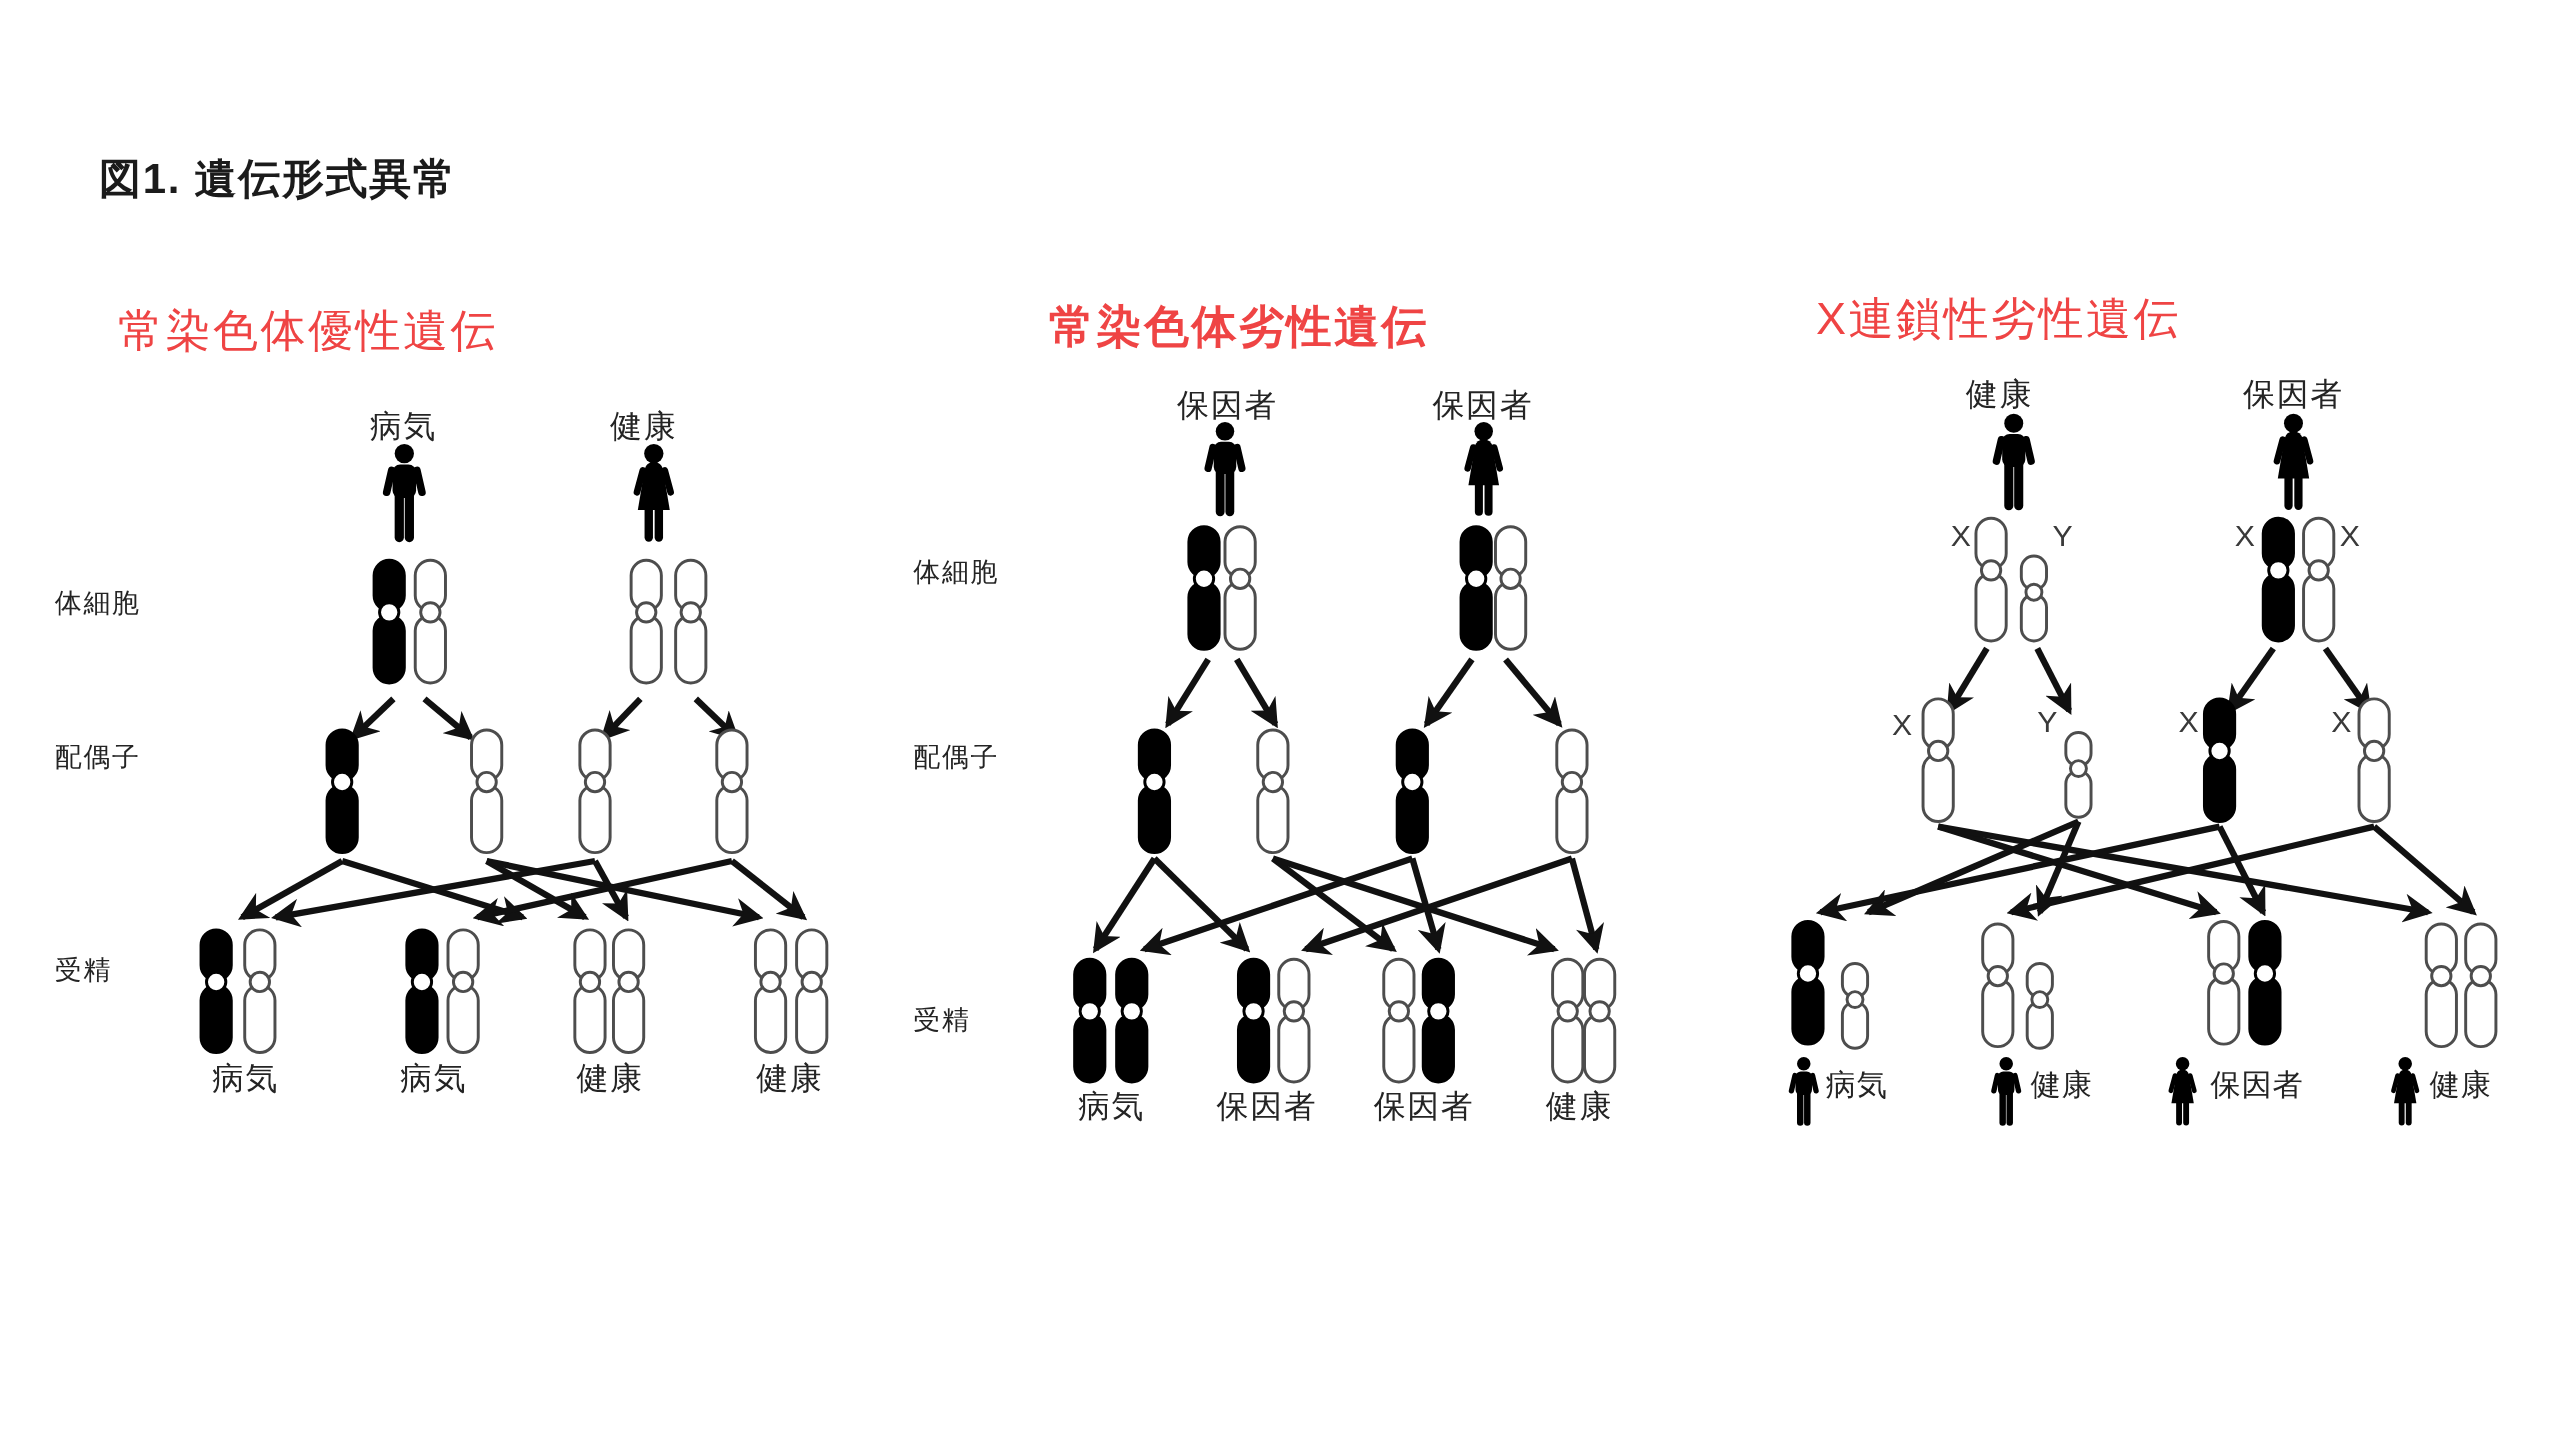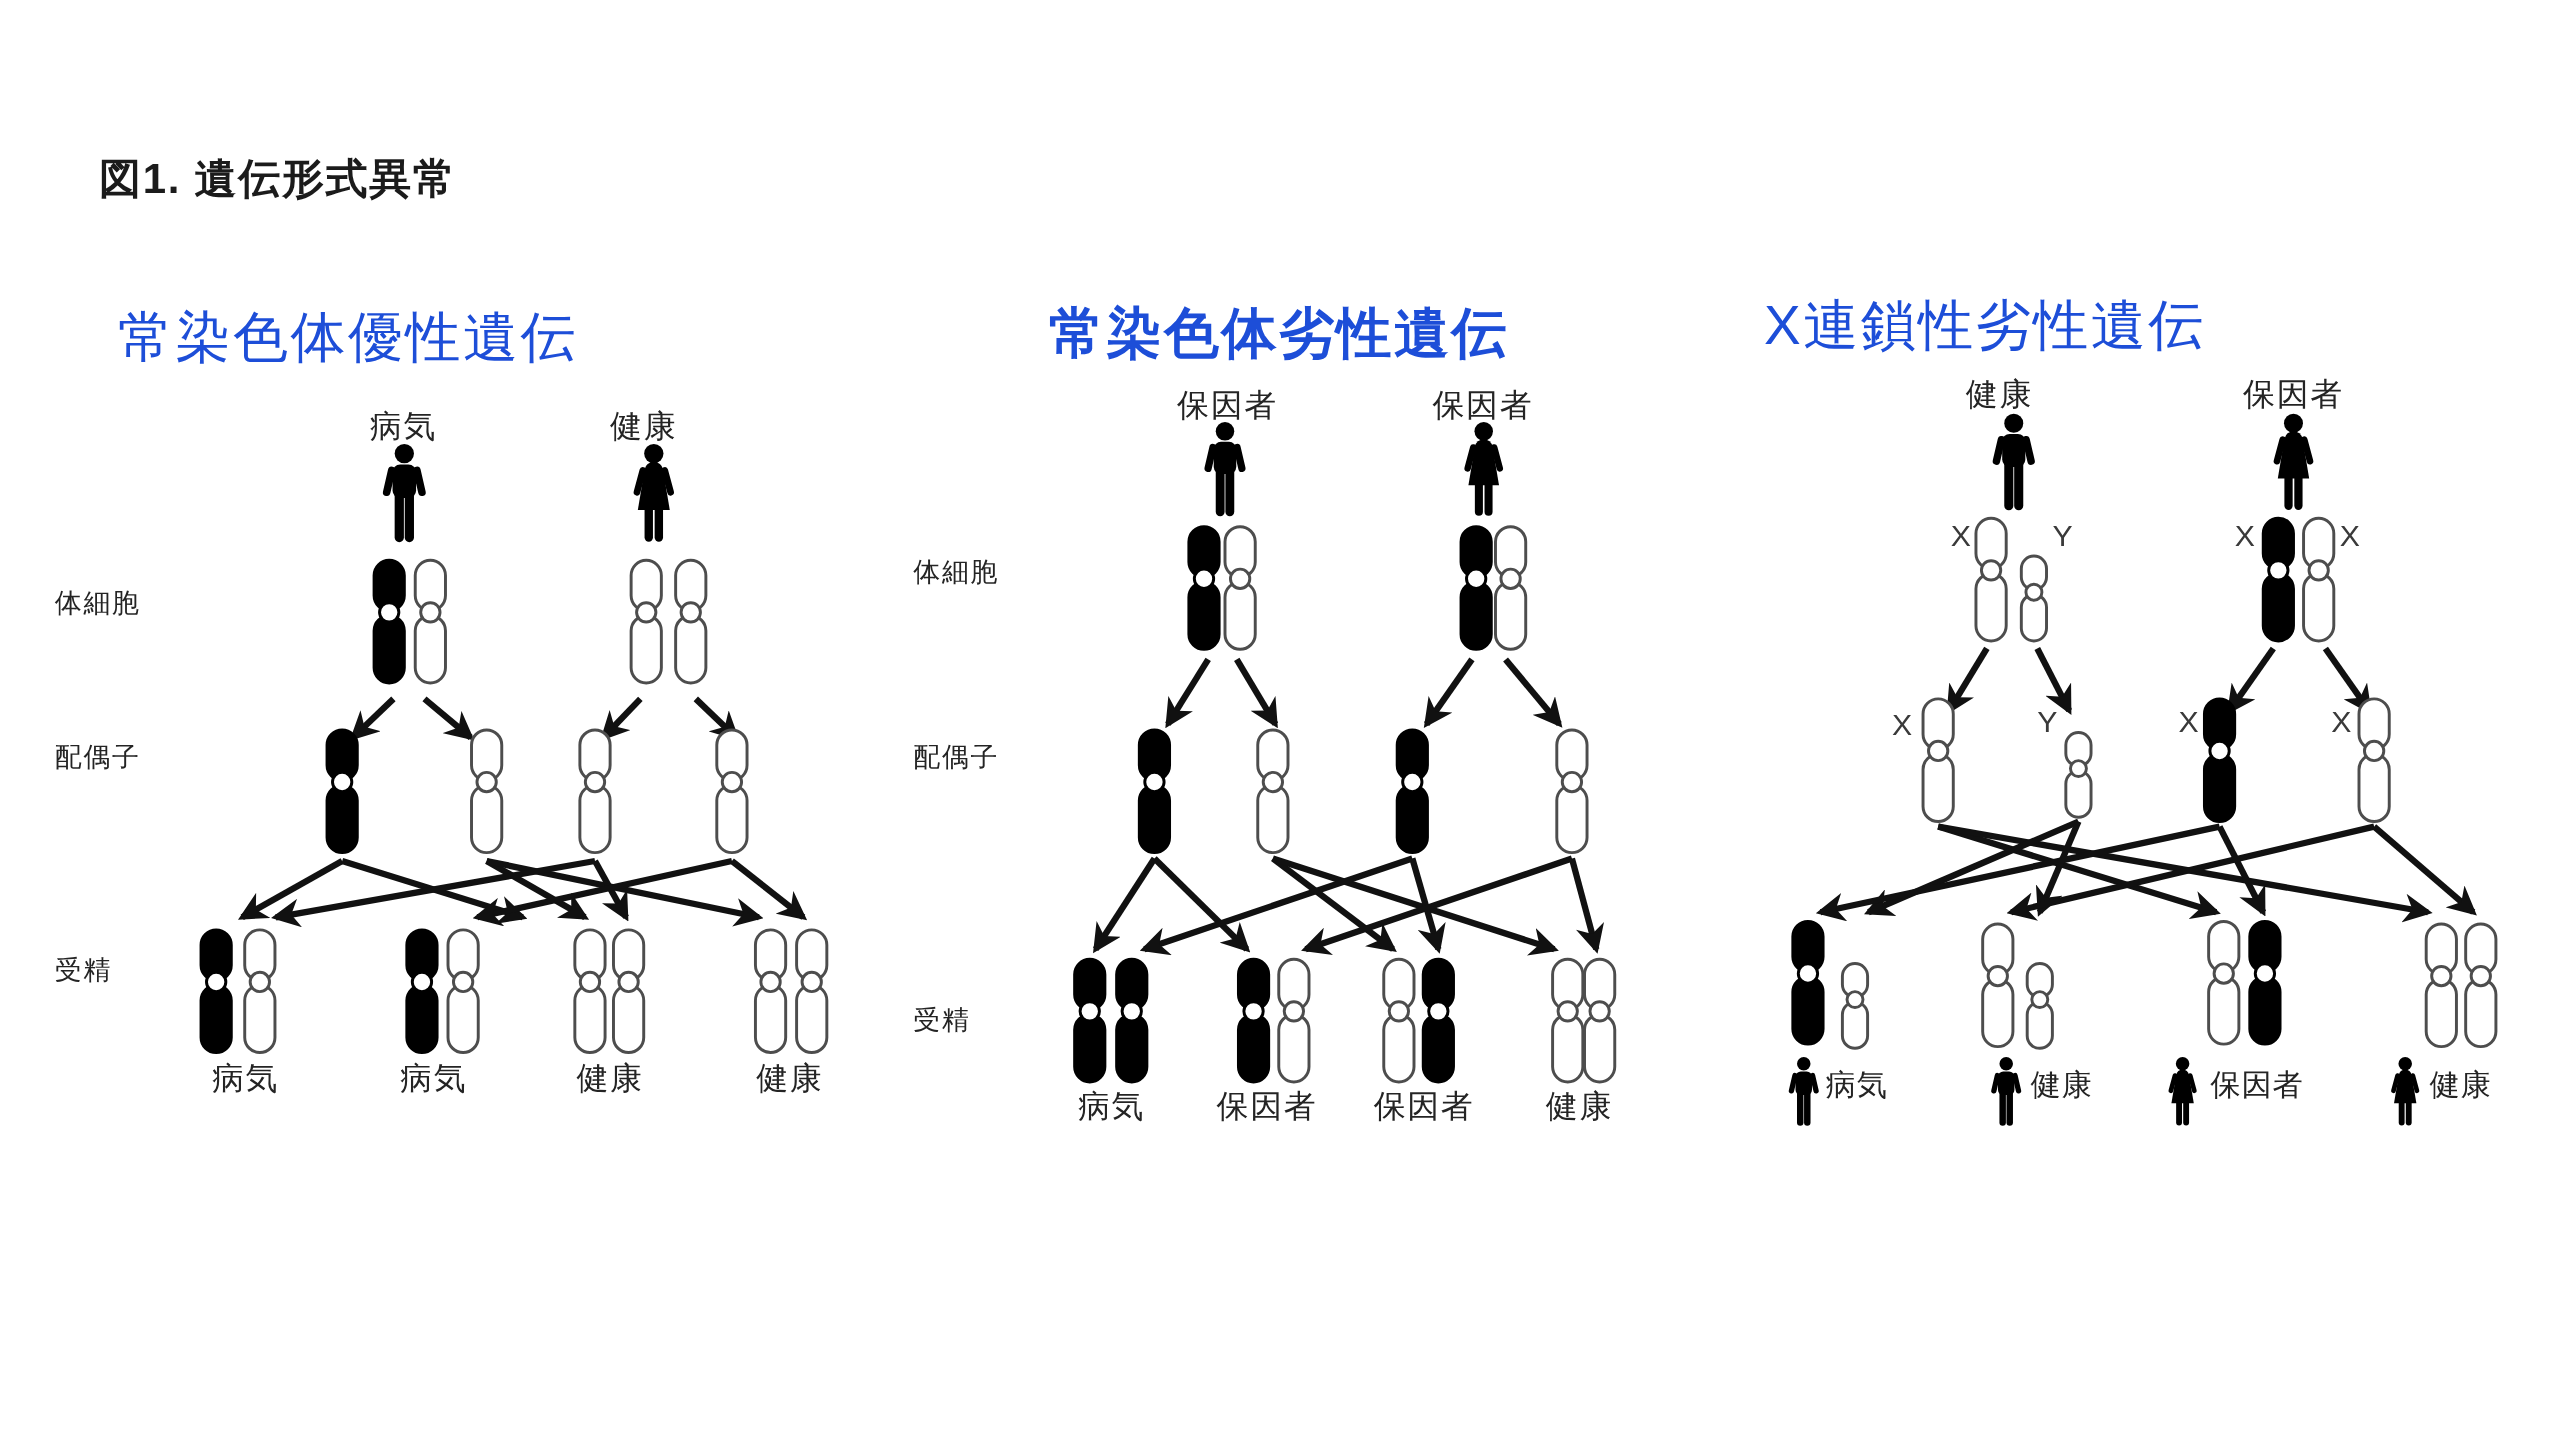--- a/index.html
+++ b/index.html
@@ -1,22 +1,22 @@
 <!DOCTYPE html>
 <html style="font-size:13.4px"><head>
 <meta charset="utf-8">
 <style>
   html,body{margin:0;padding:0;background:#ffffff;}
   body{width:2576px;height:1449px;position:relative;font-family:"Liberation Sans","DejaVu Sans",sans-serif;color:#1d1d1d;}
   .abs{position:absolute;}
   #figure-title{left:99px;top:151px;font-size:42px;letter-spacing:1.7px;color:#1b1b1b;font-weight:bold;}
-  .panel-header{font-size:55px;letter-spacing:2.5px;color:#1d4ed8;}
+  .panel-header{font-size:45px;letter-spacing:2.5px;color:#ef4444;}
   #hdr-1{left:118px;top:301px;}
   #hdr-2{left:1049px;top:297px;font-weight:bold;}
-  #hdr-3{left:1764px;top:289px;text-align:center;}
+  #hdr-3{left:1816px;top:289px;text-align:center;}
   svg{position:absolute;left:0;top:0;}
   svg text{font-family:"Liberation Sans","DejaVu Sans",sans-serif;fill:#242424;}
   .plabel{font-size:38px;letter-spacing:2px;}
   .rowlabel{font-size:32px;letter-spacing:2px;}
   .olabel{font-size:38px;letter-spacing:2px;}
   .olabel3{font-size:36px;letter-spacing:1px;}
   .xy{font-size:36px;fill:#3a3a3a;}
   .cb{color:#000;--edge:#000;--knot:#fff;}
   .cw{color:#fff;--edge:#4d4d4d;--knot:#fff;}
   .person{color:#000;}

